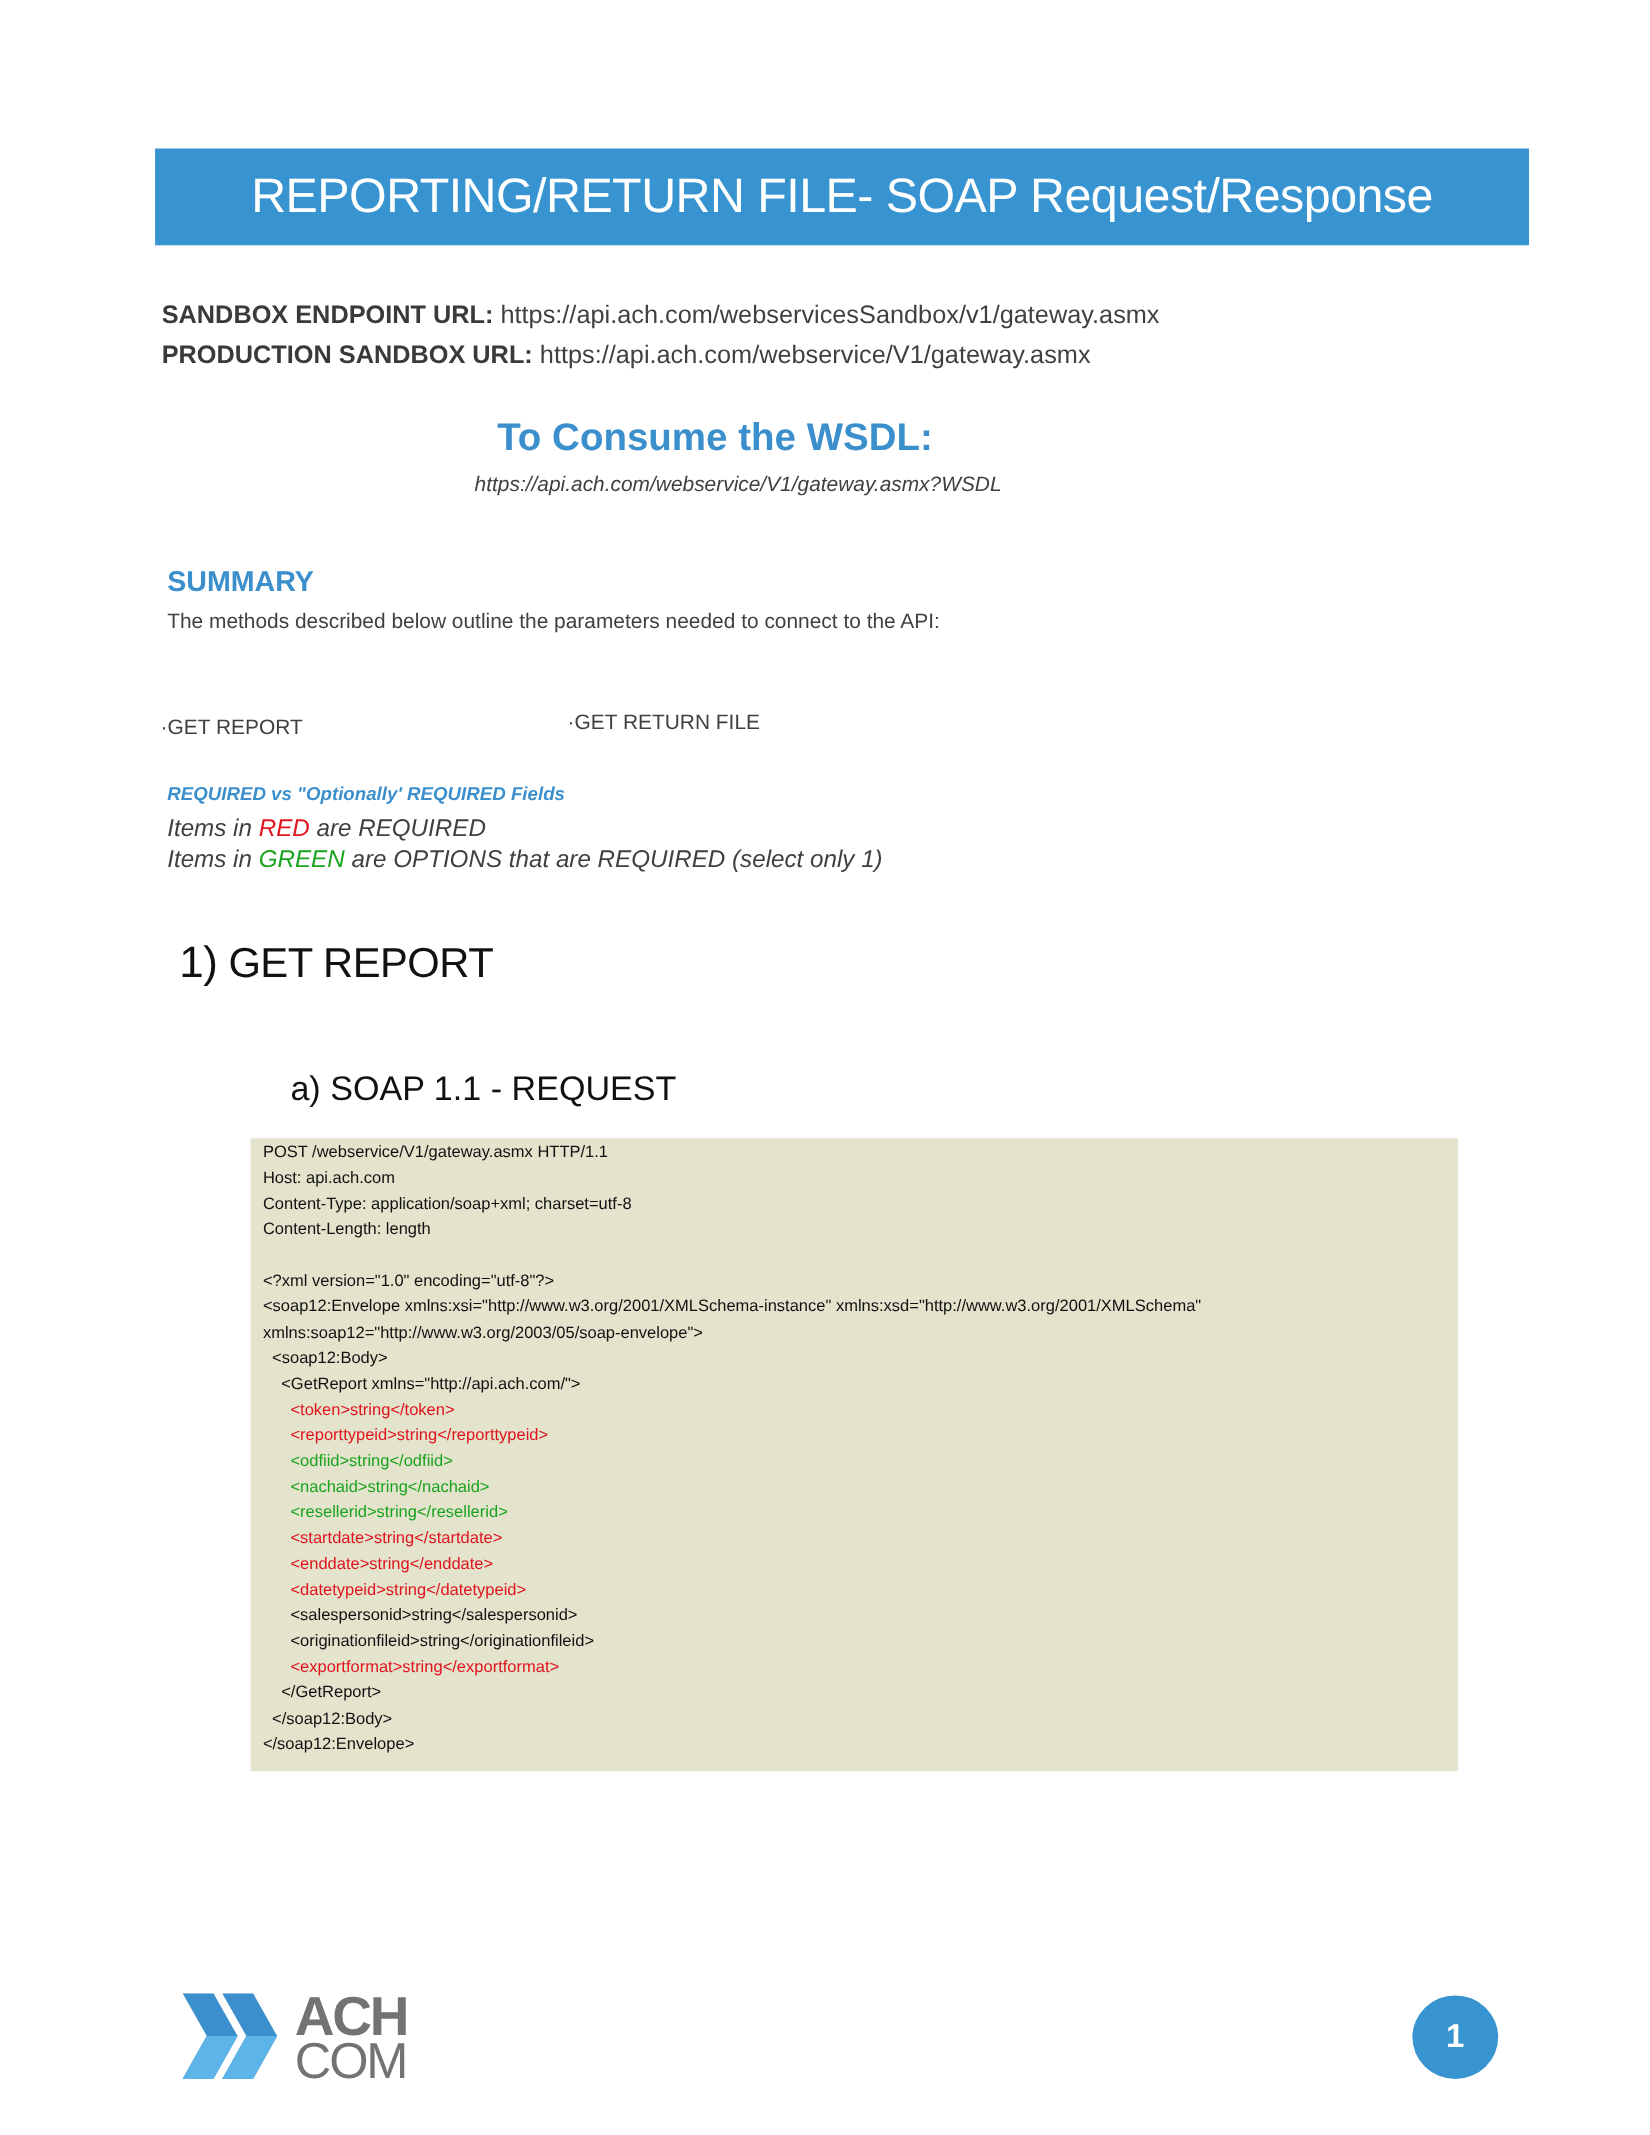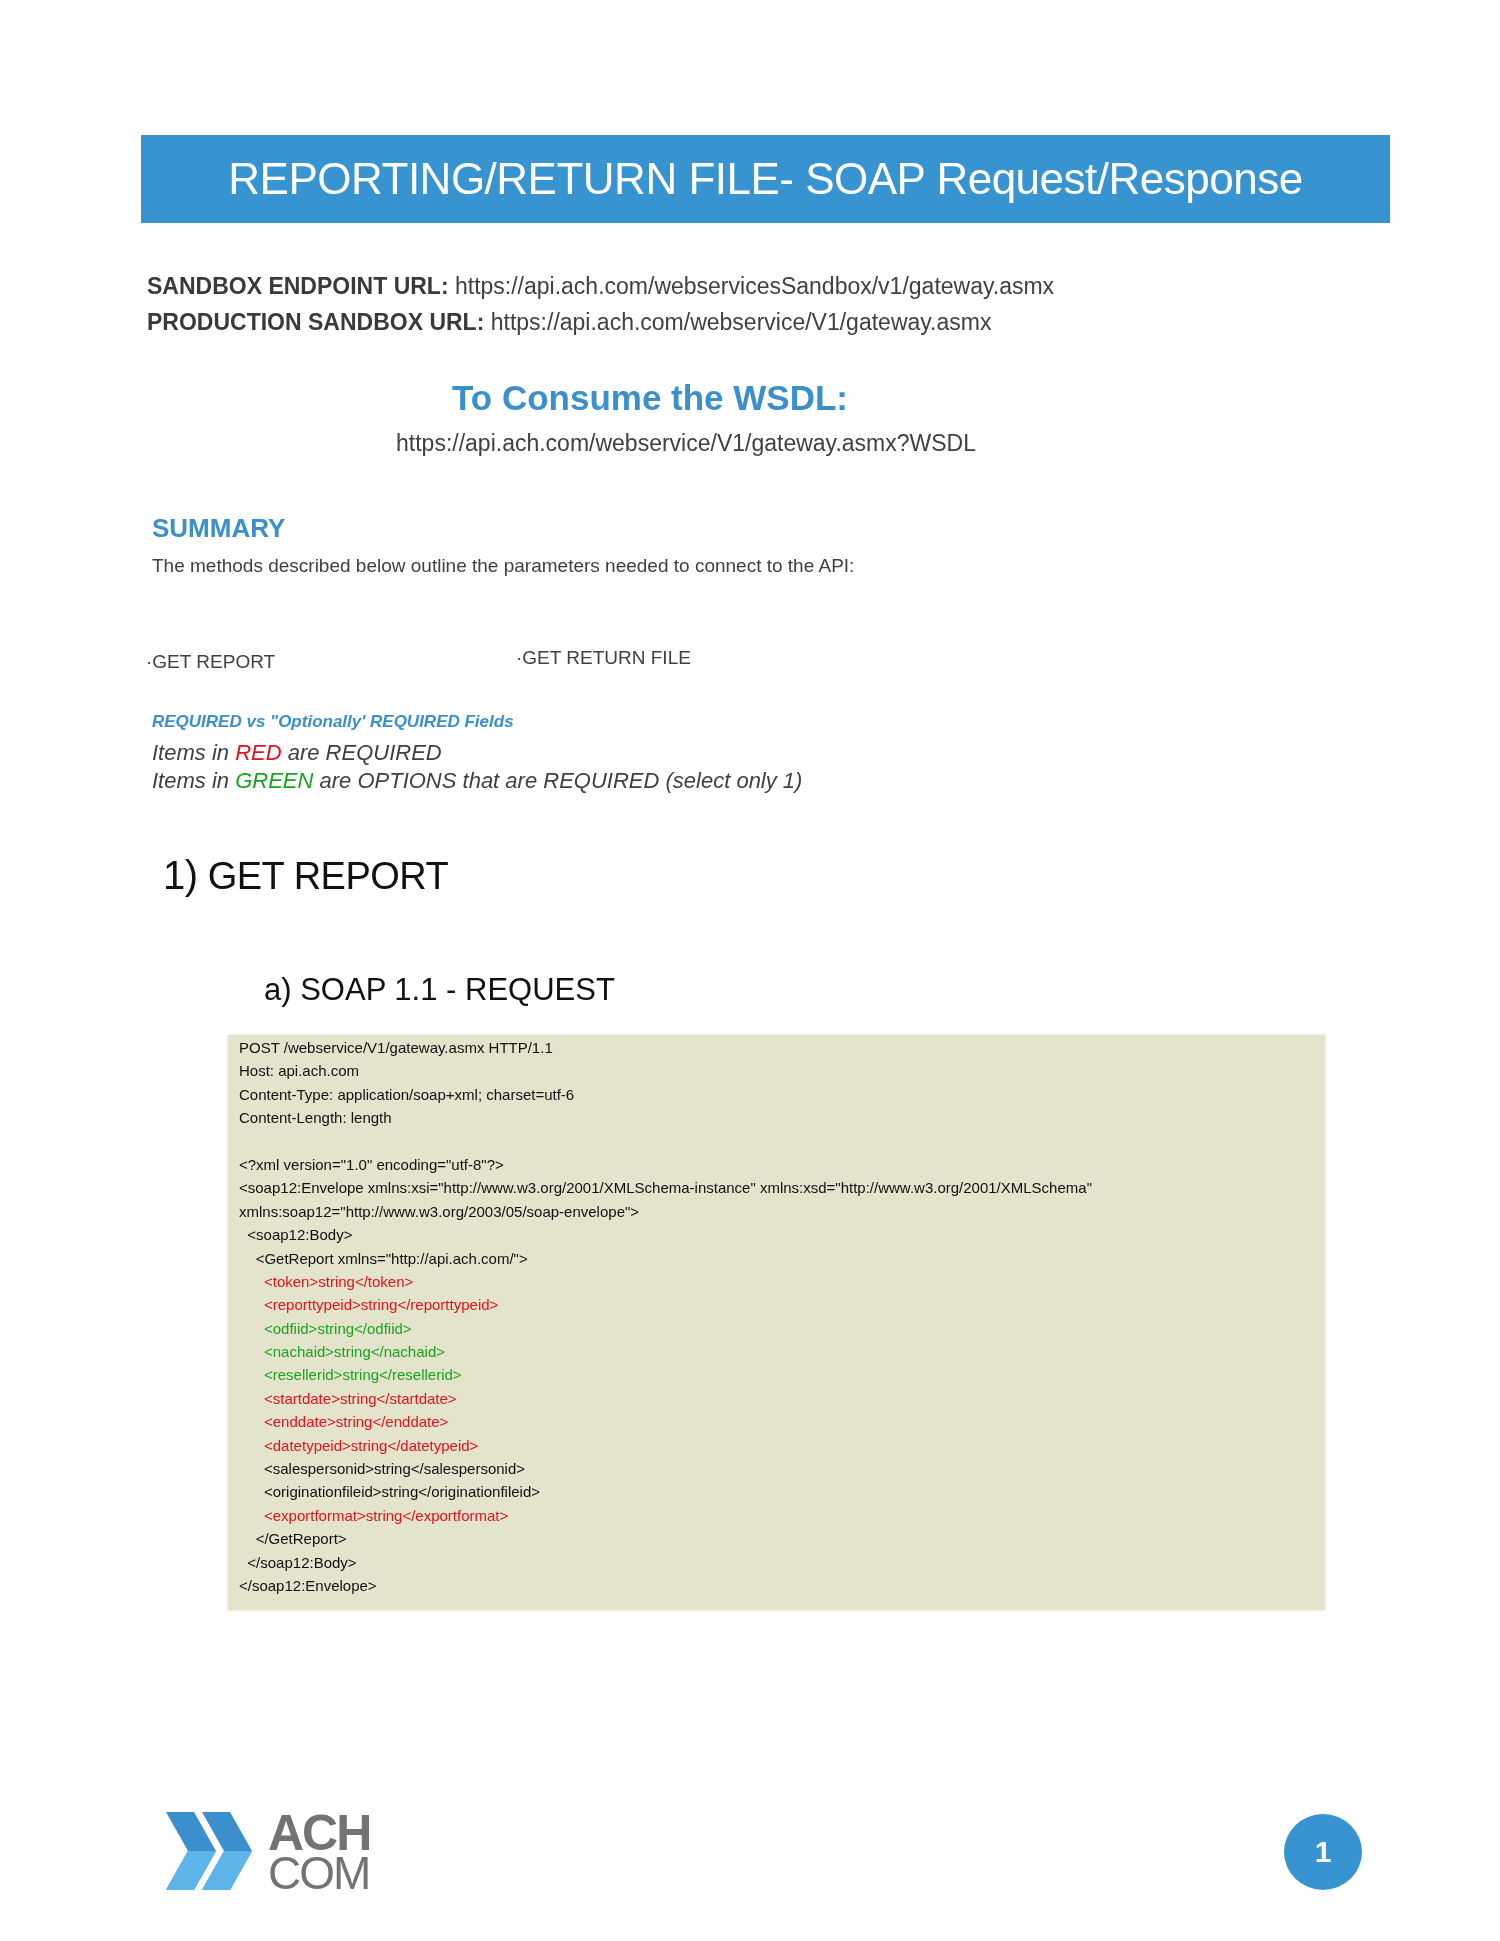--- a/index.html
+++ b/index.html
@@ -20,21 +20,21 @@
     font-family: "Liberation Sans", sans-serif;
   }
 
   .endpoint { left: 147px; font-size: 23px; white-space: nowrap; color: #404040; }
   .endpoint b { font-weight: bold; color: #3a3a3a; }
 
   .wsdl-title {
     left: 0; width: 1300px; text-align: center; top: 378px;
     font-size: 35px; font-weight: bold; color: #3b8fcc; white-space: nowrap;
   }
-  .wsdl-url { left: 15px; width: 1342px; text-align: center; top: 430px; font-size: 23px; color: #404040; white-space: nowrap; }
+  .wsdl-url { left: 0; width: 1342px; text-align: center; top: 430px; font-size: 19px; color: #404040; white-space: nowrap; font-style: italic; }
 
   .summary-title { left: 152px; top: 513px; font-size: 26px; font-weight: bold; color: #3b8fcc; }
   .summary-text { left: 152px; top: 555px; font-size: 19px; color: #404040; white-space: nowrap; }
 
   .method { font-size: 19px; color: #404040; white-space: nowrap; }
 
   .req-title { left: 152px; top: 712px; font-size: 17px; font-weight: bold; font-style: italic; color: #3b8fcc; white-space: nowrap; }
   .req-line { left: 152px; font-size: 22px; font-style: italic; color: #404040; white-space: nowrap; }
   .red { color: #e0141e; }
   .green { color: #1aa31f; }
@@ -103,21 +103,21 @@
 <div class="abs h1">
   <span class="num">1)</span>
   <span>GET REPORT</span>
 </div>
 <div class="abs h2">a)  SOAP 1.1 - REQUEST</div>
 
 <div class="abs code-block">
   <div class="code-lines" id="code-lines">
       <div class="code-line">POST /webservice/V1/gateway.asmx HTTP/1.1</div>
       <div class="code-line">Host: api.ach.com</div>
-      <div class="code-line">Content-Type: application/soap+xml; charset=utf-6</div>
+      <div class="code-line">Content-Type: application/soap+xml; charset=utf-8</div>
       <div class="code-line">Content-Length: length</div>
       <div class="code-line"></div>
       <div class="code-line">&lt;?xml version="1.0" encoding="utf-8"?&gt;</div>
       <div class="code-line">&lt;soap12:Envelope xmlns:xsi="http://www.w3.org/2001/XMLSchema-instance" xmlns:xsd="http://www.w3.org/2001/XMLSchema"</div>
       <div class="code-line">xmlns:soap12="http://www.w3.org/2003/05/soap-envelope"&gt;</div>
       <div class="code-line">  &lt;soap12:Body&gt;</div>
       <div class="code-line">    &lt;GetReport xmlns="http://api.ach.com/"&gt;</div>
       <div class="code-line red">      &lt;token&gt;string&lt;/token&gt;</div>
       <div class="code-line red">      &lt;reporttypeid&gt;string&lt;/reporttypeid&gt;</div>
       <div class="code-line green">      &lt;odfiid&gt;string&lt;/odfiid&gt;</div>

